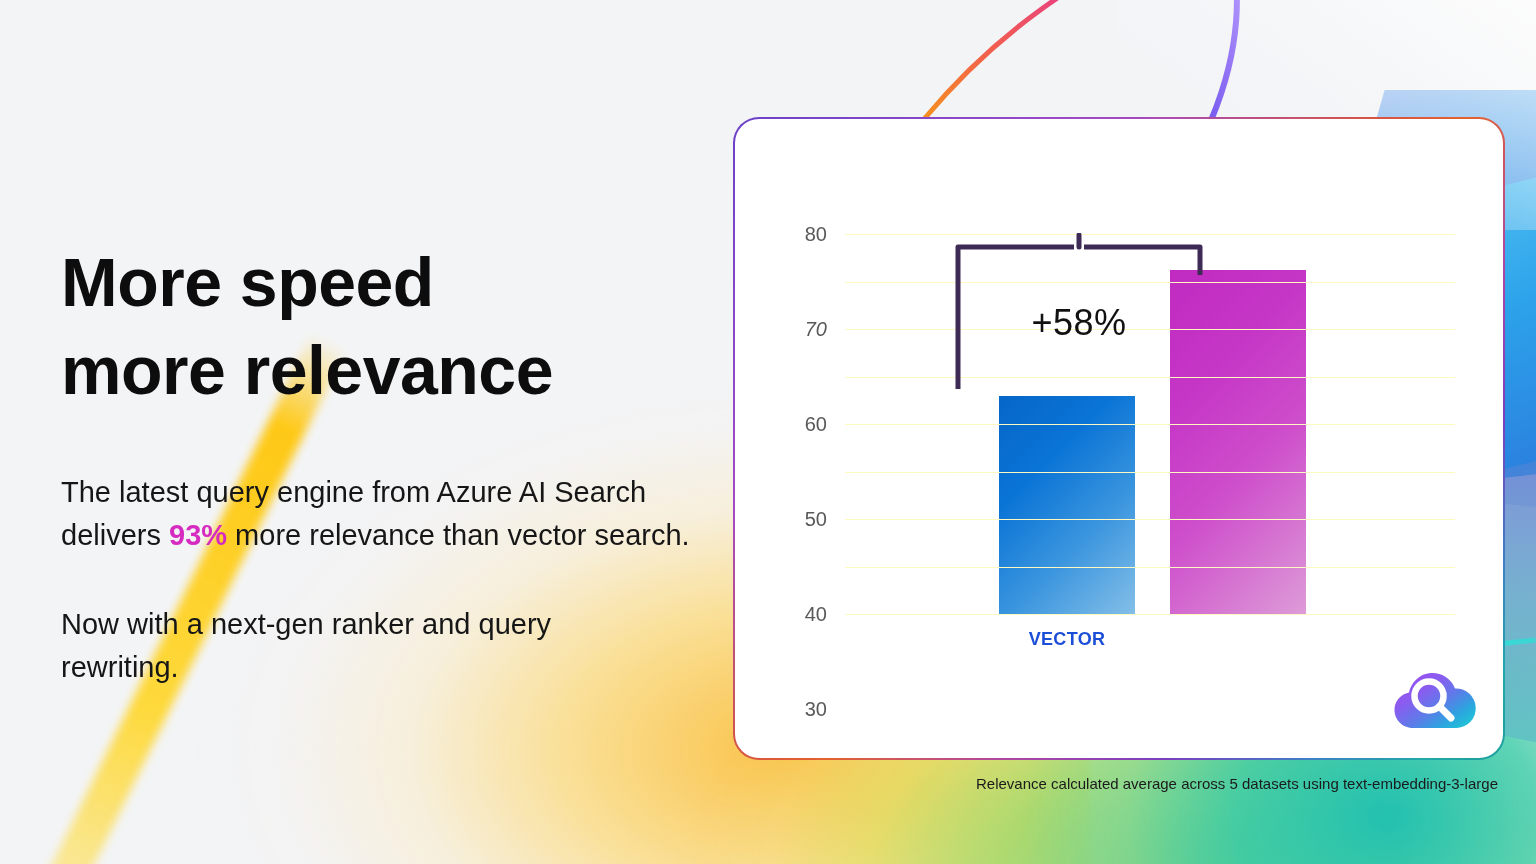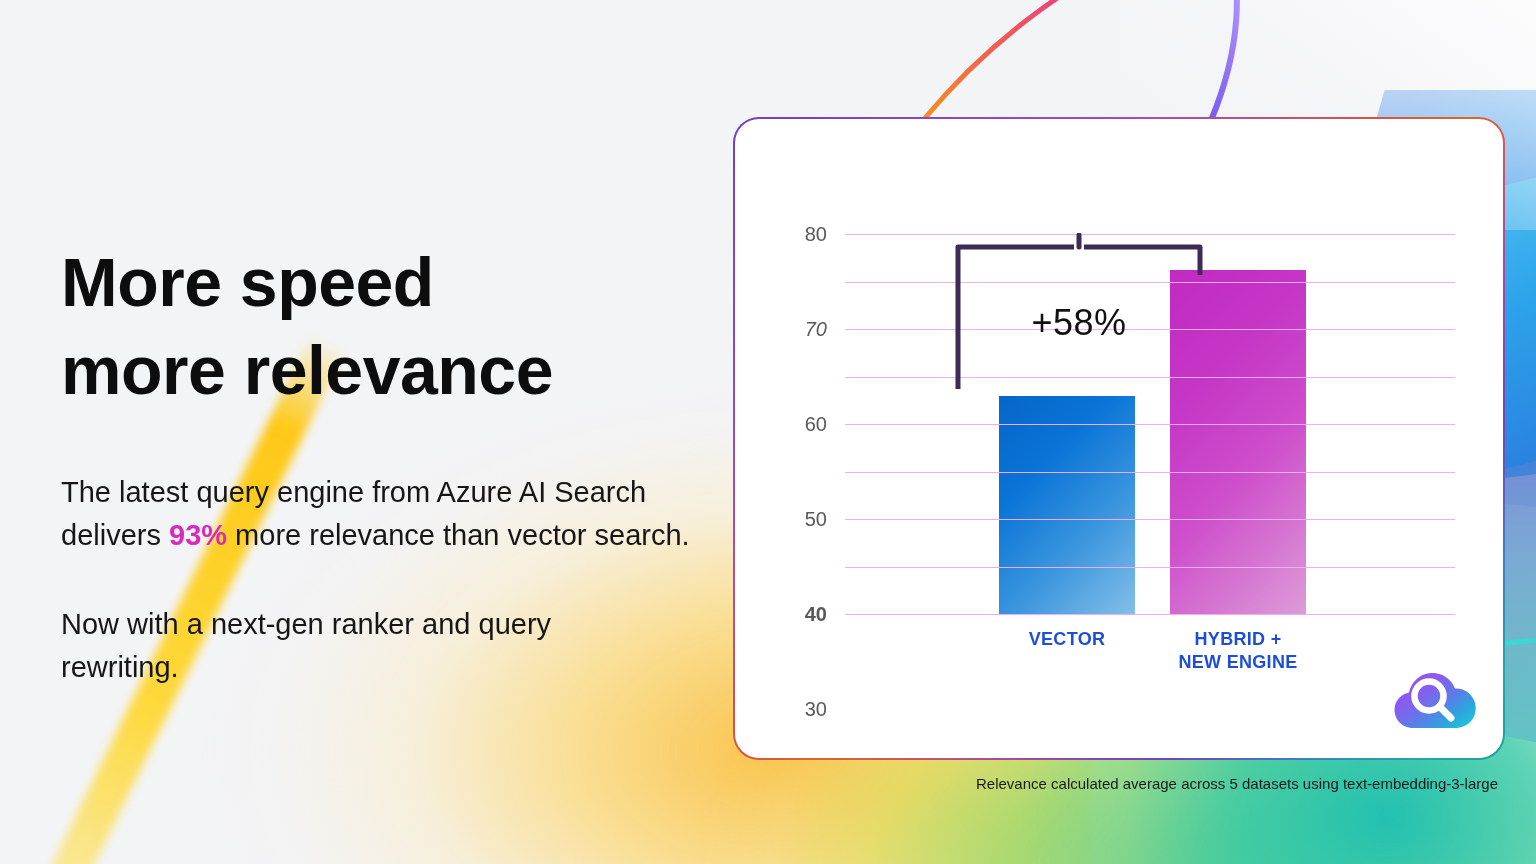--- a/index.html
+++ b/index.html
@@ -225,21 +225,21 @@
     left: 110px;
     top: 115px;
     width: 610px;
     height: 380px;
   }
   .gridline {
     position: absolute;
     left: 0;
     width: 100%;
     height: 1px;
-    background: #f0abfc;
+    background: #fef9c3;
   }
   .ytick {
     position: absolute;
     right: 100%;
     margin-right: 18px;
     transform: translateY(-50%);
     font-size: 20px;
     color: #595959;
     white-space: nowrap;
   }
@@ -356,36 +356,34 @@
 
   <div class="card-wrap">
     <div class="card">
       <div class="chart-area">
 
         <div class="plot" id="plot">
 
           <div class="bar bar-vector" id="bar0" style="height: 218.5px;"></div>
           <div class="bar bar-hybrid" id="bar1" style="height: 344.375px;"></div>
           <div class="xlabel xlabel-vector">VECTOR</div>
-          <div class="xlabel xlabel-hybrid">HYBRID +
-NEW ENGINE</div>
         <div class="gridline" style="top: 0px;">
               <div class="ytick" style="top: 0px;">80</div>
             </div>
             <div class="gridline" style="top: 47.5px; font-style: italic;">
               <div class="ytick" style="top: 47.5px;">70</div>
             </div>
             <div class="gridline" style="top: 95px;">
               <div class="ytick" style="top: 95px;">60</div>
             </div>
             <div class="gridline" style="top: 142.5px;">
               <div class="ytick" style="top: 142.5px;">50</div>
             </div>
             <div class="gridline" style="top: 190px;">
-              <div class="ytick" style="top: 190px; font-weight: bold;">40</div>
+              <div class="ytick" style="top: 190px;">40</div>
             </div>
             <div class="gridline" style="top: 237.5px;">
               <div class="ytick" style="top: 237.5px;">30</div>
             </div>
             <div class="gridline" style="top: 285px;"></div>
             <div class="gridline" style="top: 332.5px;"></div>
             <div class="gridline" style="top: 380px;"></div>
           </div>
 
         <svg class="bracket-svg" viewBox="0 0 260 156">

